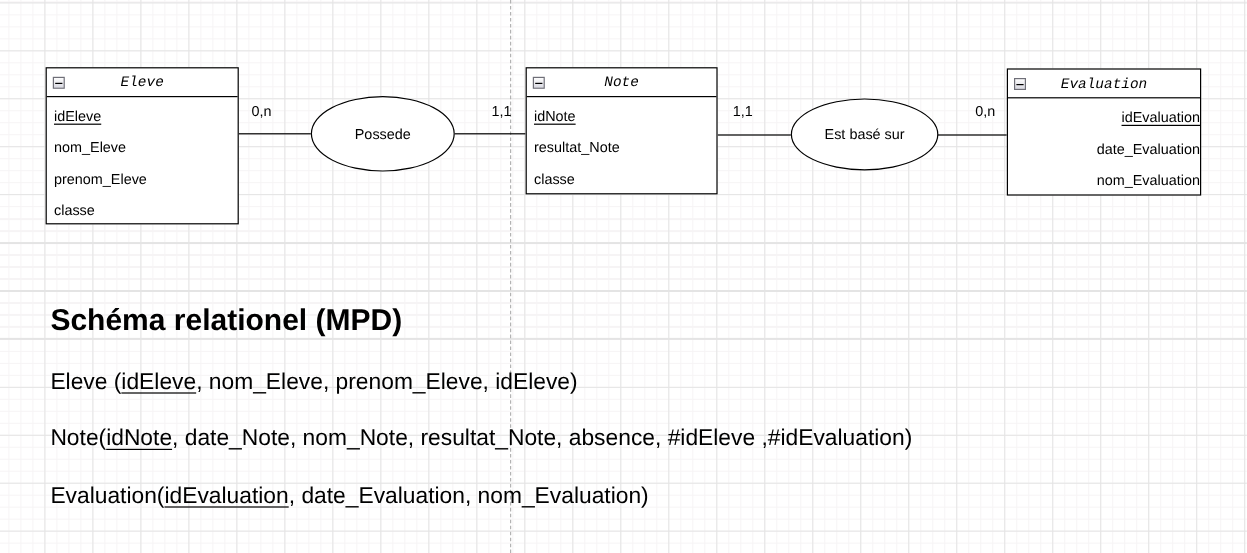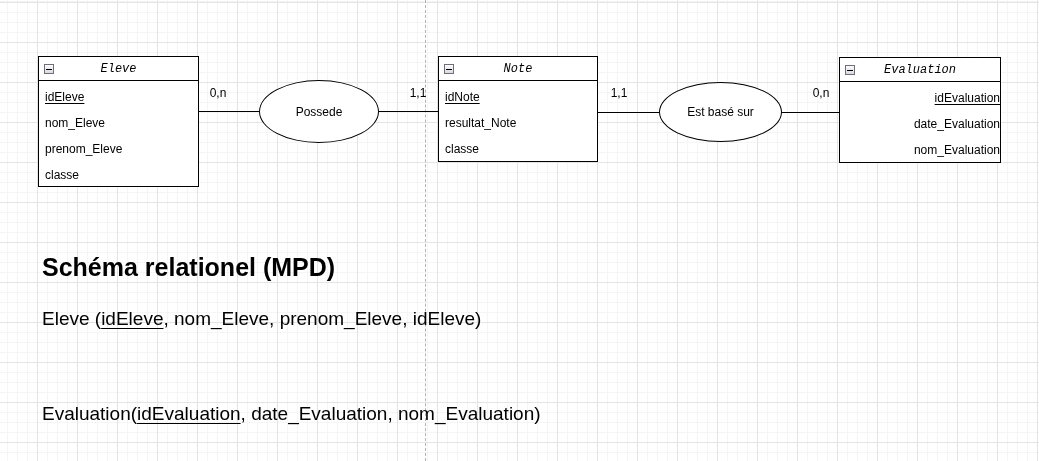--- a/index.html
+++ b/index.html
@@ -190,18 +190,21 @@
       <div class="attr">nom_Evaluation</div>
     </div>
   </div>
 
   <div class="schema-heading">Schéma relationel (MPD)</div>
 
   <div class="schema-line" style="top:308px;">
     <span>Eleve (</span><span class="u">idEleve</span><span>, nom_Eleve, prenom_Eleve, idEleve)</span>
   </div>
 
+  <div class="schema-line" style="top:355px;">
+    <span>Note(</span><span class="u">idNote</span><span>, date_Note, nom_Note, resultat_Note, absence, #idEleve ,#idEvaluation)</span>
+  </div>
 
   <div class="schema-line" style="top:403px;">
     <span>Evaluation(</span><span class="u">idEvaluation</span><span>, date_Evaluation, nom_Evaluation)</span>
   </div>
 
 </div>
 
 </body></html>

